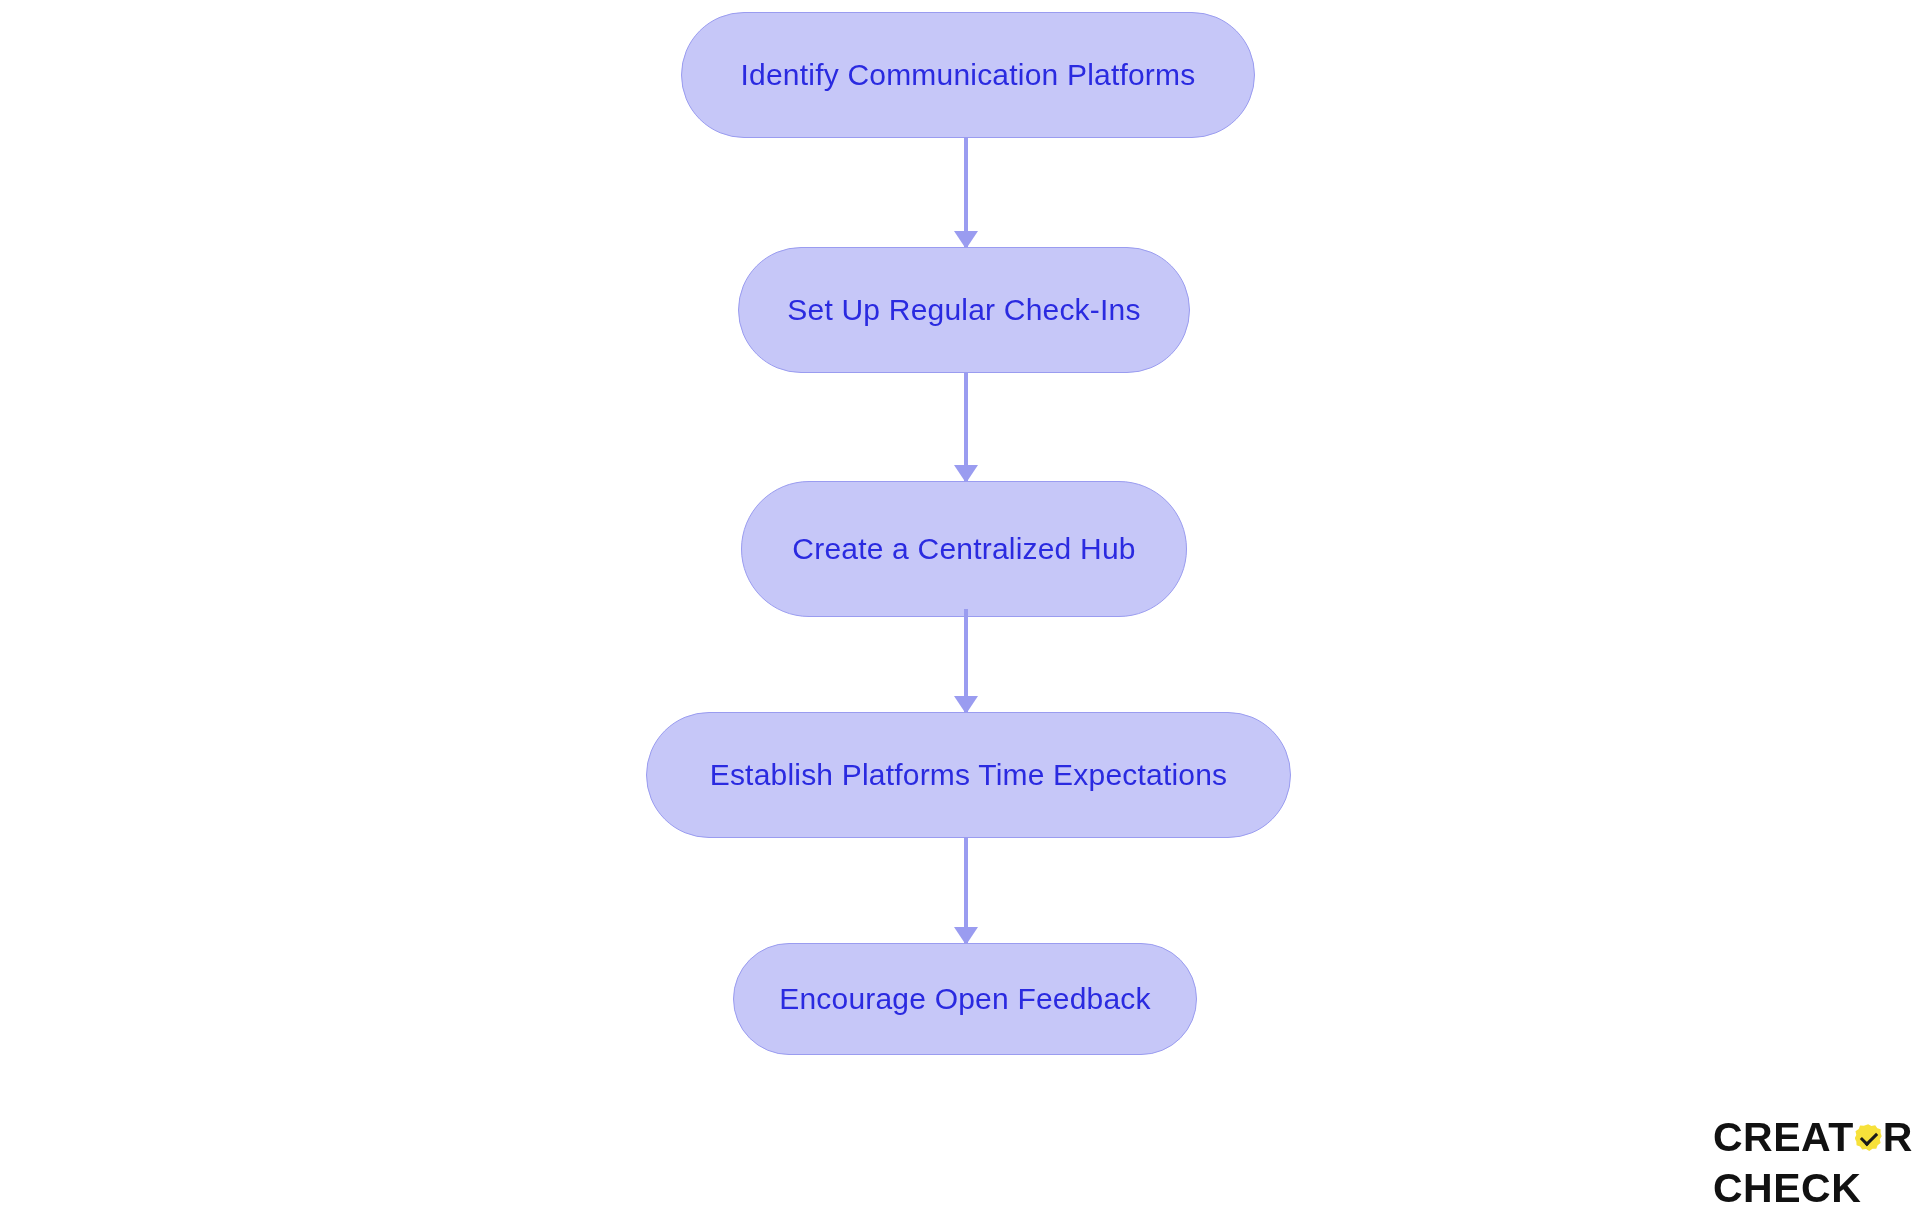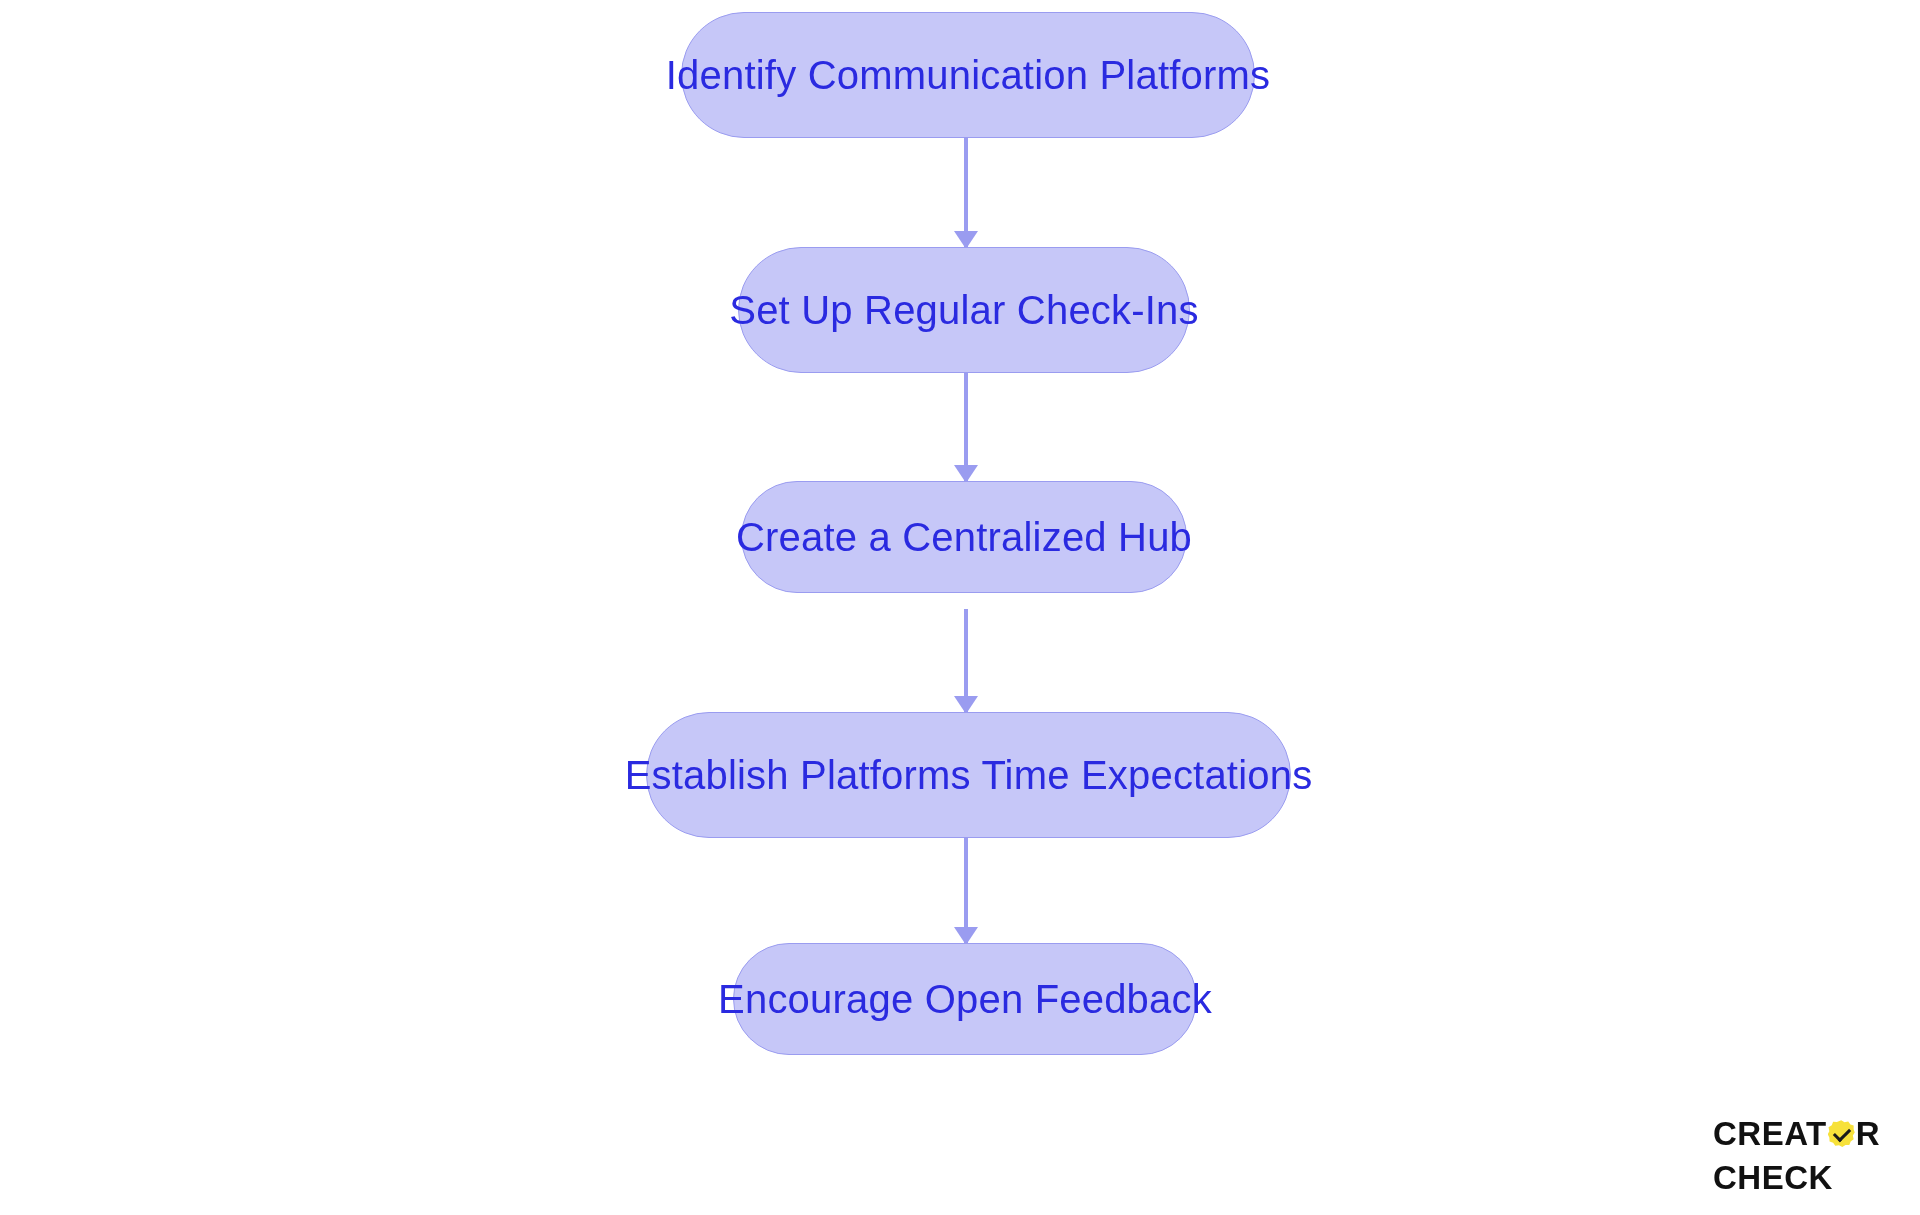--- a/index.html
+++ b/index.html
@@ -26,37 +26,37 @@
   .flow-node {
     position: absolute;
     box-sizing: border-box;
     background: #c6c7f8;
     border: 1.6px solid #9a9cf0;
     border-radius: 999px;
     display: flex;
     align-items: center;
     justify-content: center;
     color: #2a2ae0;
-    font-size: 40px;
+    font-size: 30px;
     font-weight: 400;
     letter-spacing: 0.2px;
     white-space: nowrap;
     font-family: "Liberation Sans", sans-serif;
   }
 
   .node-label {
     display: block;
     line-height: 1;
     pointer-events: none;
   }
 
   
   #node-0 { left: 681px;  top: 12px;  width: 574px; height: 126px; }
   #node-1 { left: 738px;  top: 247px; width: 452px; height: 126px; }
-  #node-2 { left: 741px;  top: 481px; width: 446px; height: 112px; }
+  #node-2 { left: 741px;  top: 481px; width: 446px; height: 136px; }
   #node-3 { left: 646px;  top: 712px; width: 645px; height: 126px; }
   #node-4 { left: 733px;  top: 943px; width: 464px; height: 112px; }
 
   
   .flow-arrow {
     position: absolute;
     left: 964px;
     width: 4px;
     background: #9a9cf0;
   }
@@ -85,21 +85,21 @@
     display: flex;
     flex-direction: column;
     align-items: flex-start;
     line-height: 0.96;
   }
   .logo-line {
     display: flex;
     align-items: center;
     font-family: "Liberation Sans", sans-serif;
     font-weight: 700;
-    font-size: 33px;
+    font-size: 41px;
     letter-spacing: 0.5px;
     color: #111111;
   }
   .logo-line.second { margin-top: 12px; }
   .logo-badge {
     position: relative;
     display: inline-block;
     width: 27px;
     height: 27px;
     margin: 0 1px;

